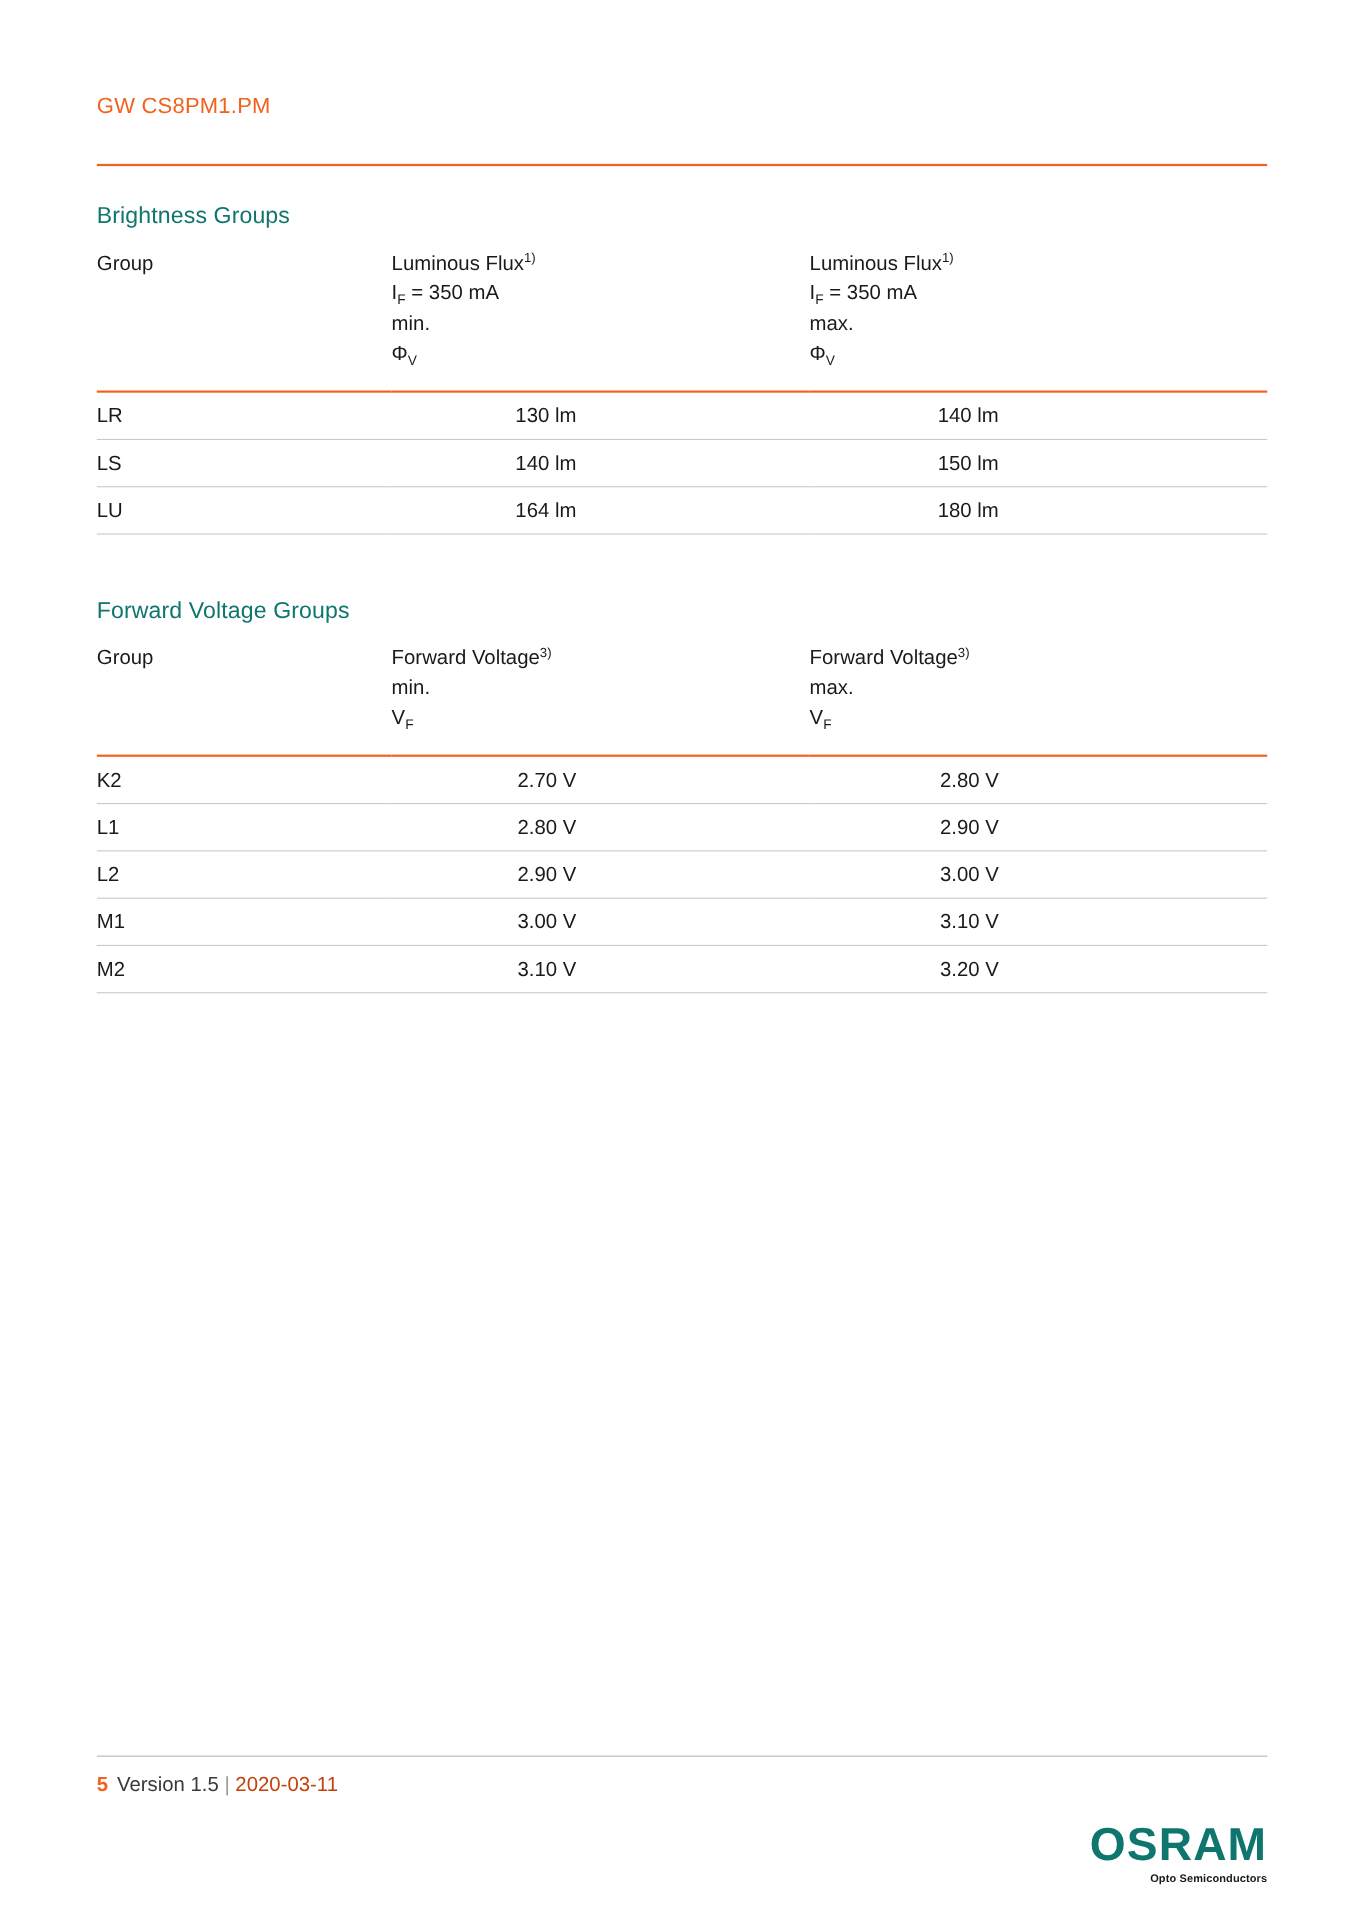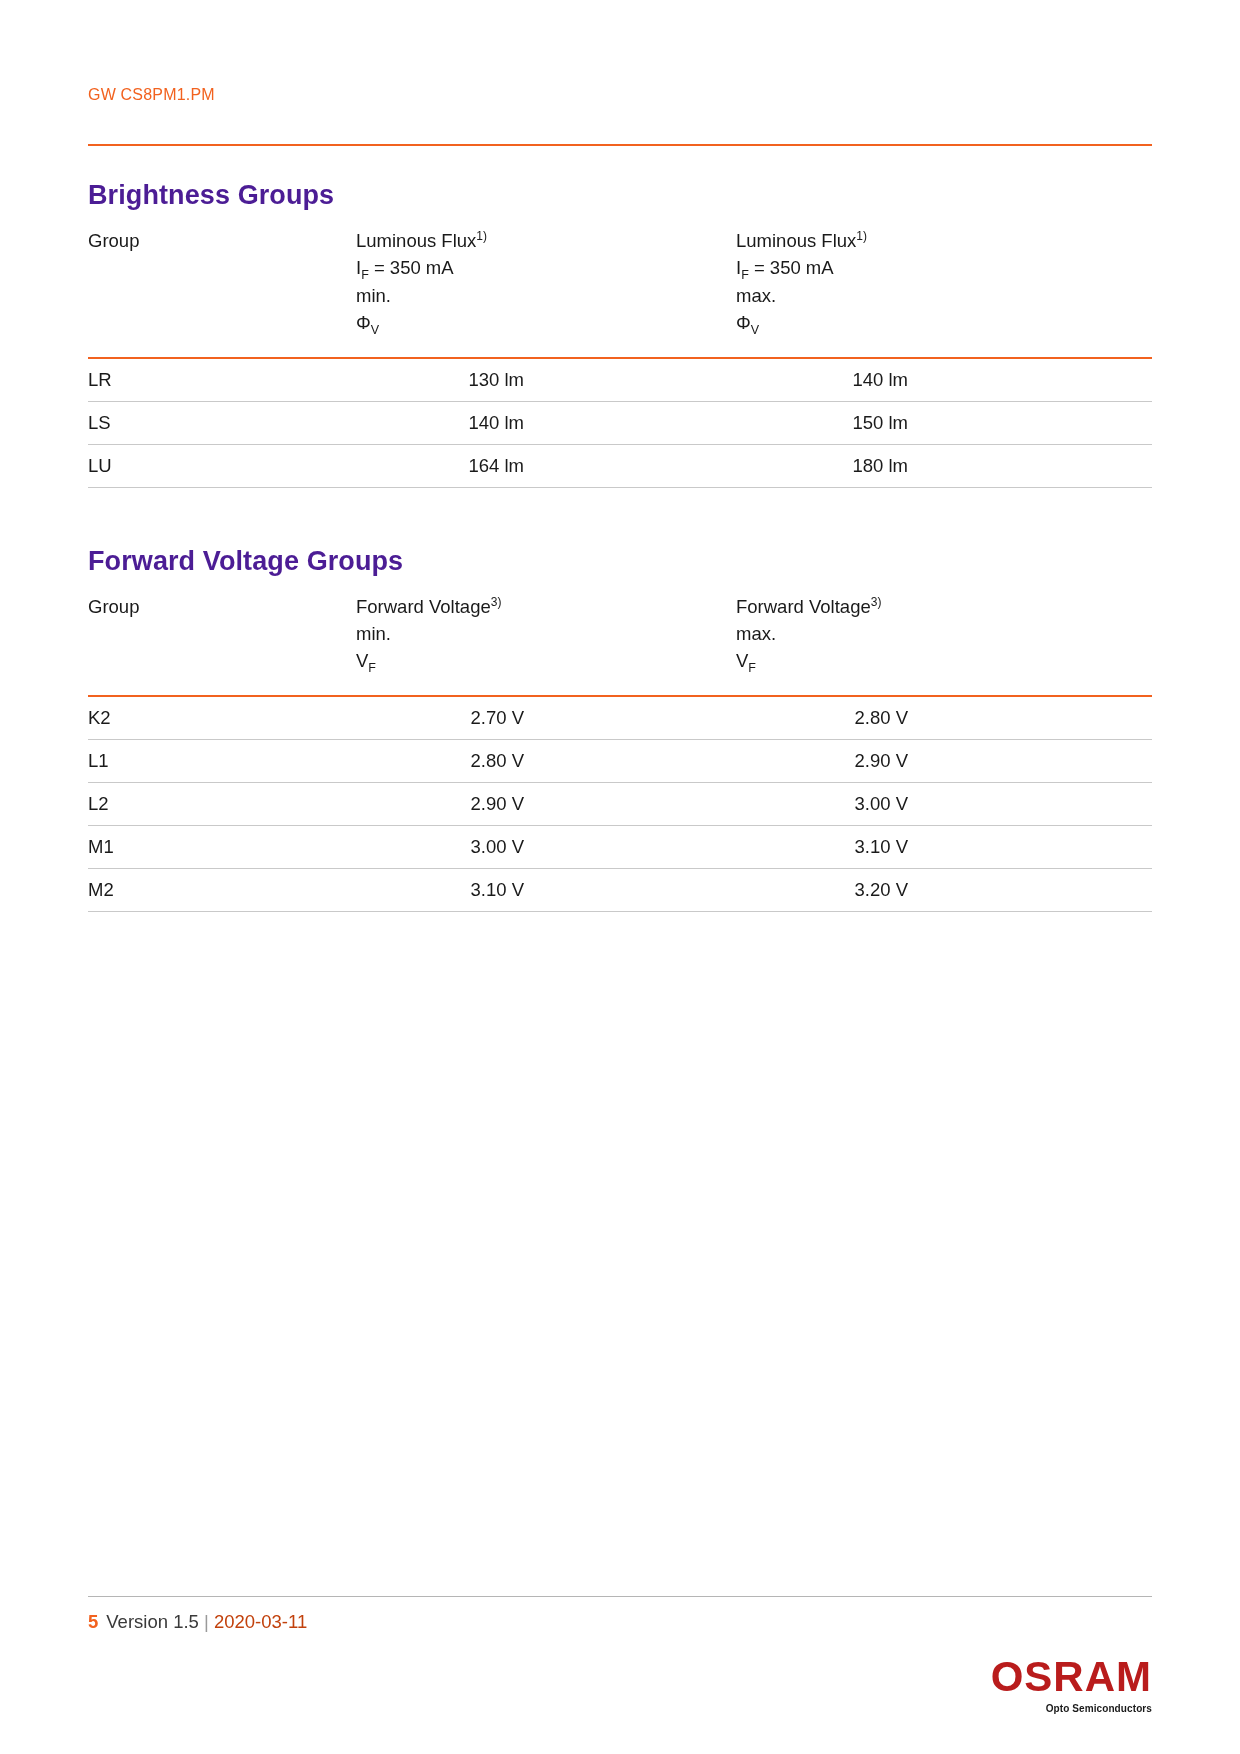--- a/index.html
+++ b/index.html
@@ -24,35 +24,35 @@
   .content {
     position: absolute;
     left: 88px;
     top: 0;
     width: 1064px;
   }
 
   
   .doc-header {
     padding-top: 86px;
-    font-size: 16px;
+    font-size: 20px;
     color: #f2621f;
     letter-spacing: 0.2px;
   }
   .header-rule {
     margin-top: 40px;
     border-top: 2px solid #f2621f;
     height: 0;
   }
 
   
   h2.section-title {
-    font-size: 27px;
-    font-weight: bold;
-    color: #4c1d95;
+    font-size: 21px;
+    font-weight: normal;
+    color: #0f766e;
     margin: 34px 0 0 0;
     letter-spacing: 0.1px;
   }
 
   
   table.spec {
     width: 100%;
     border-collapse: collapse;
     margin-top: 16px;
     font-size: 18.5px;
@@ -125,21 +125,21 @@
   .logo {
     position: absolute;
     right: 0;
     top: 60px;
     text-align: right;
     width: 300px;
   }
   .logo-word {
     font-size: 42px;
     font-weight: bold;
-    color: #b91c1c;
+    color: #0f766e;
     letter-spacing: 1px;
     line-height: 1;
   }
   .logo-sub {
     font-size: 10px;
     font-weight: bold;
     color: #1a1a1a;
     margin-top: 5px;
     letter-spacing: 0.1px;
   }

